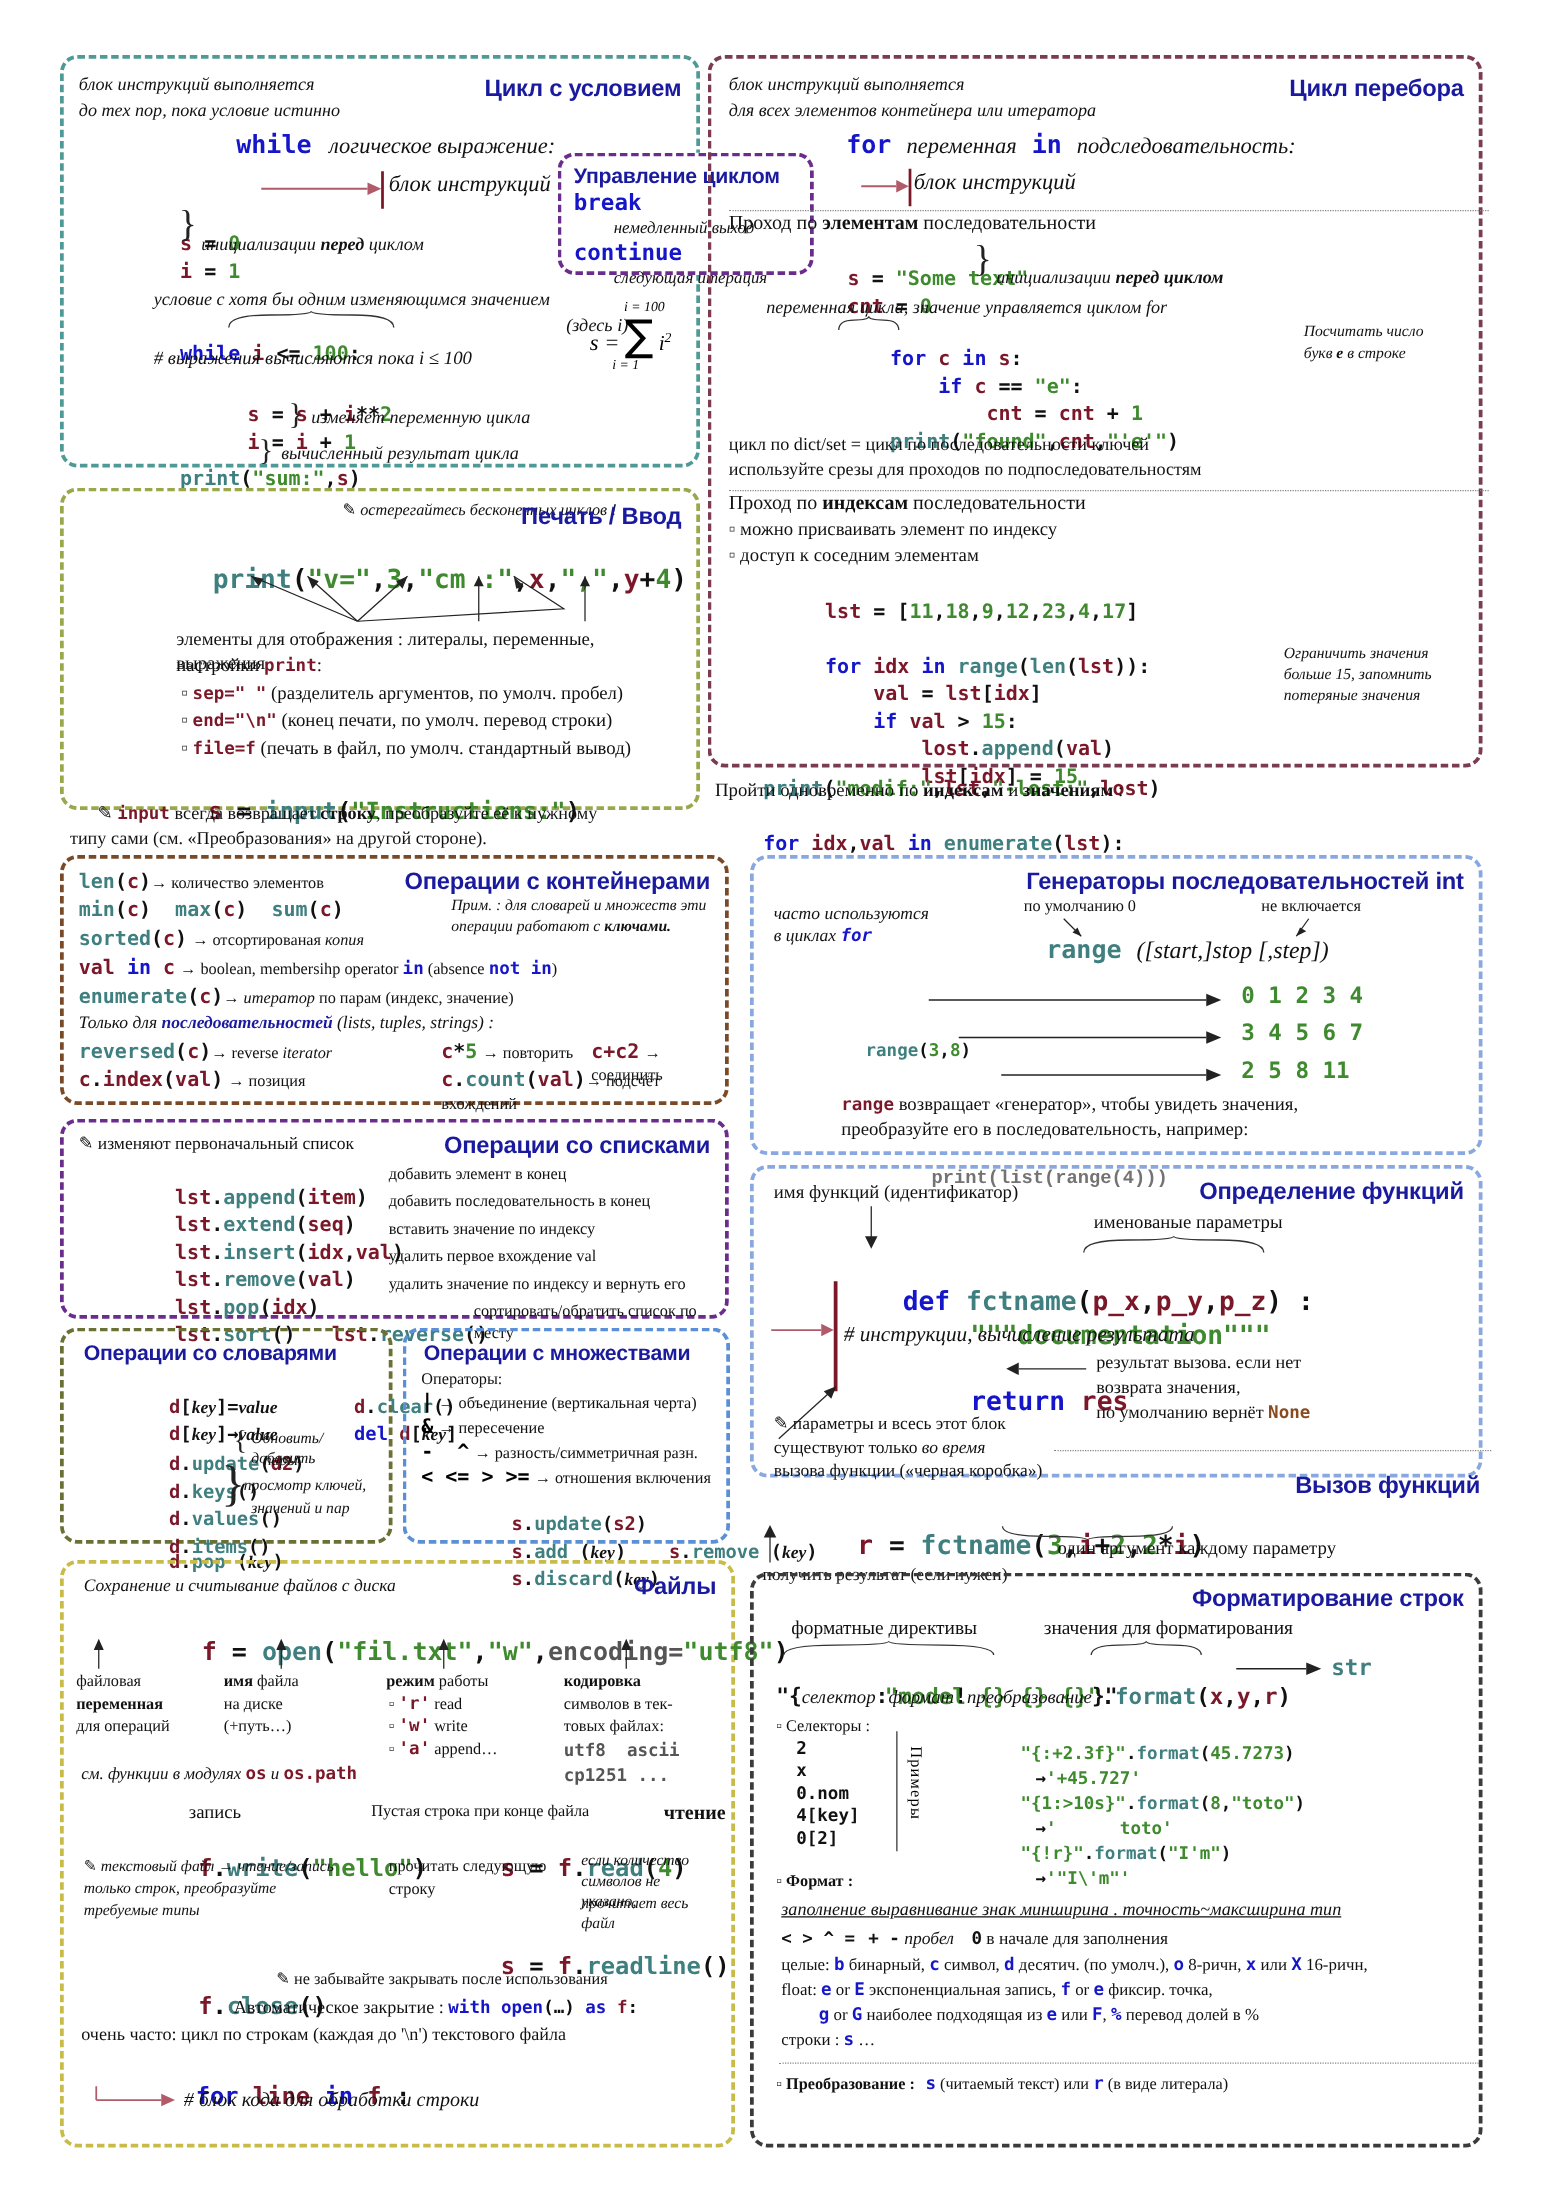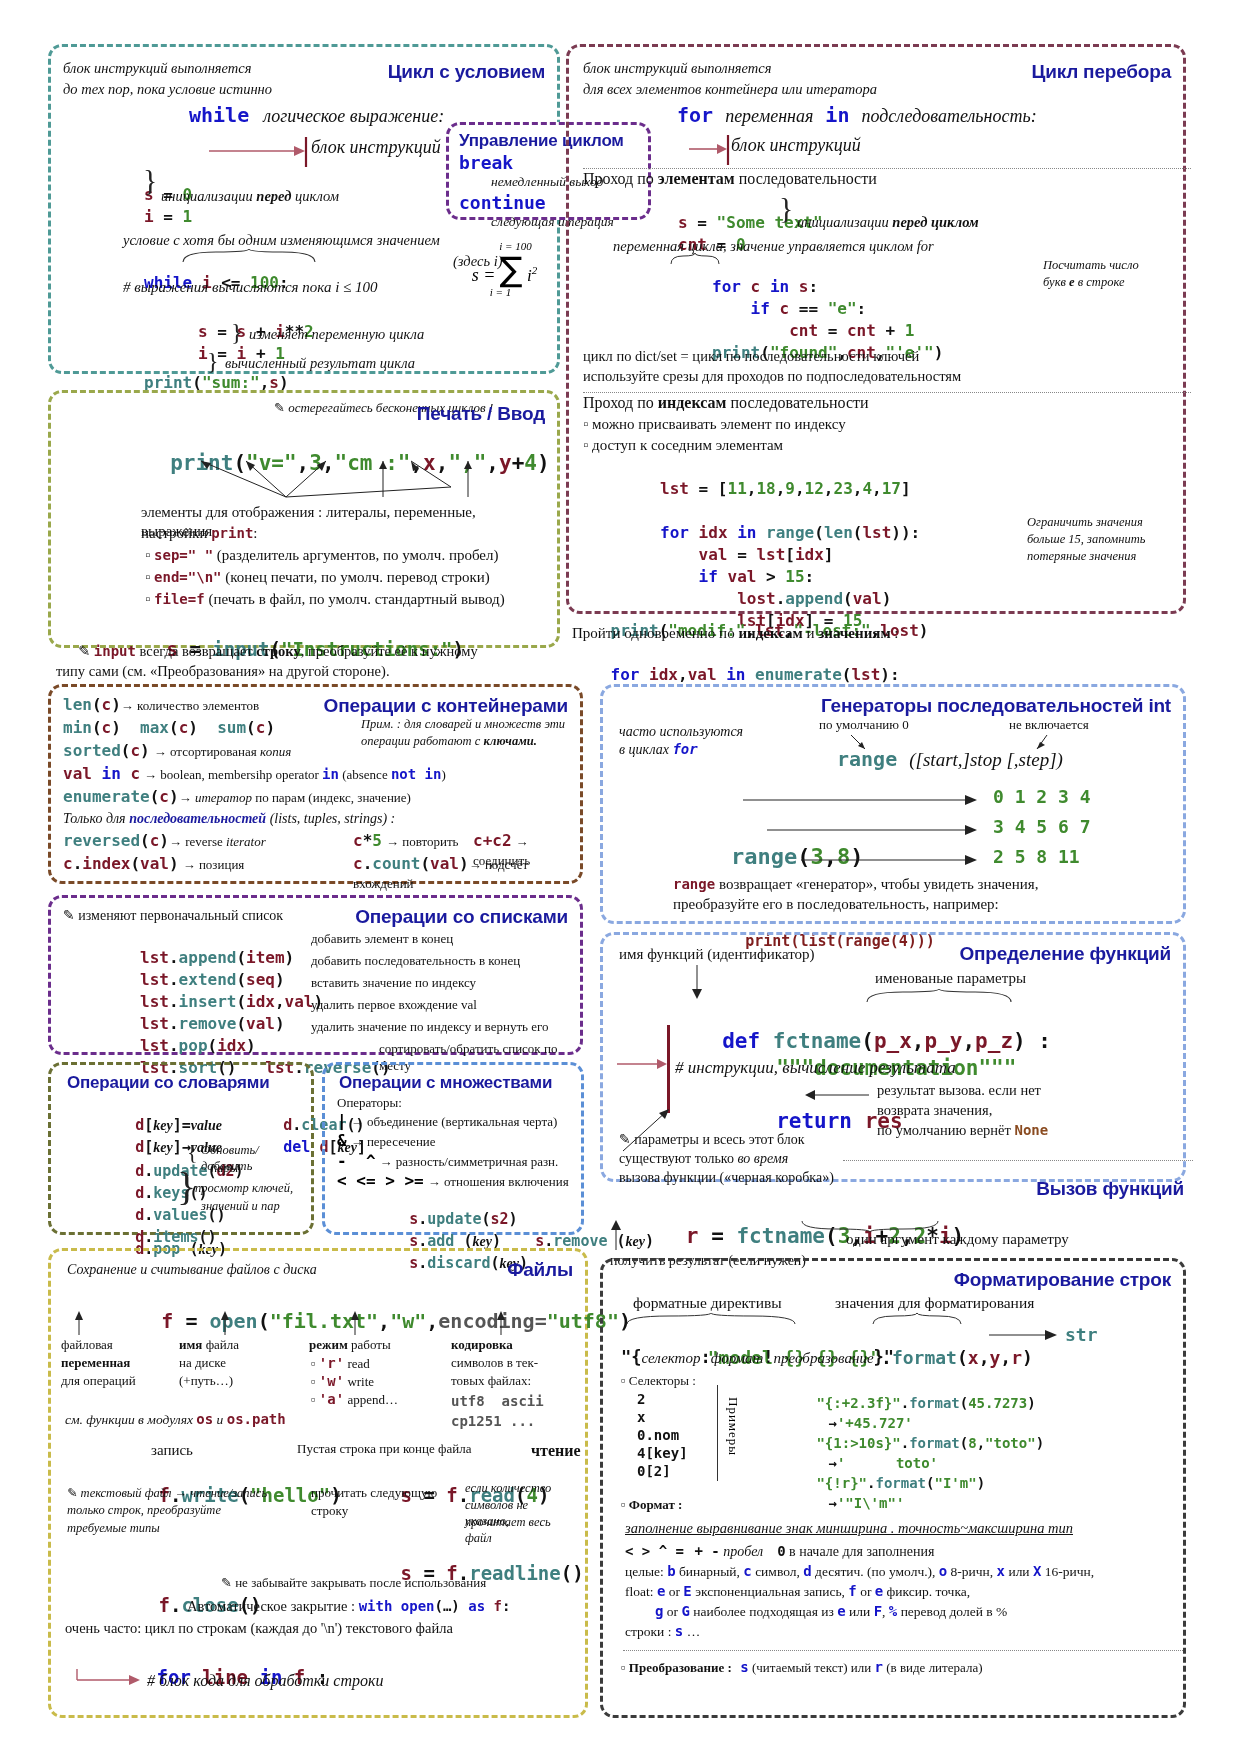--- a/index.html
+++ b/index.html
@@ -49,21 +49,21 @@
     line-height: 1.28;
   }
   .code-sm { font-size: 14px; }
   .code-lg { font-size: 20px; }
   .kw   { color: #1515c9; }
   .fn   { color: #3f7f7f; }
   .var  { color: #7a1728; }
   .num  { color: #3f8a2e; }
   .str  { color: #3f8a2e; }
   .gray { color: #555; }
-  .blk  { color: #7f1d1d; }
+  .blk  { color: #737373; font-family: Liberation Mono, monospace; }
   .op   { color: #111; }
 
   .it {
     font-family: "Liberation Serif", serif;
     font-style: italic;
     font-size: 14.5px;
     color: #111;
     line-height: 1.25;
   }
   .rm {
@@ -498,21 +498,21 @@
       <div class="abs" style="left:224px; top:54px;">
         <span class="code fn" style="font-size:20px;">range </span><span class="it" style="font-size:19px;">([start,]stop [,step])</span>
       </div>
 
       <svg class="ann" width="240" height="14" style="left:130px; top:100px;">
         <line x1="0" y1="7" x2="222" y2="7" stroke="#222" stroke-width="1.2"></line>
         <polygon points="222,2 234,7 222,12" fill="#222"></polygon>
       </svg>
       <div class="code abs num" style="left:380px; top:92px; font-size:18px;">0 1 2 3 4</div>
 
-      <div class="code abs" style="left:12px; top:122px; font-size:22px;text-align:center;">
+      <div class="code abs" style="left:12px; top:122px; font-size:14px;text-align:center;">
         <span class="fn">range</span><span class="op">(</span><span class="num">3</span><span class="op">,</span><span class="num">8</span><span class="op">)</span>
       </div>
       <svg class="ann" width="240" height="14" style="left:154px; top:130px;">
         <line x1="0" y1="7" x2="198" y2="7" stroke="#222" stroke-width="1.2"></line>
         <polygon points="198,2 210,7 198,12" fill="#222"></polygon>
       </svg>
       <div class="code abs num" style="left:380px; top:122px; font-size:18px;">3 4 5 6 7</div>
 
       <svg class="ann" width="240" height="14" style="left:188px; top:160px;">
         <line x1="0" y1="7" x2="164" y2="7" stroke="#222" stroke-width="1.2"></line>

